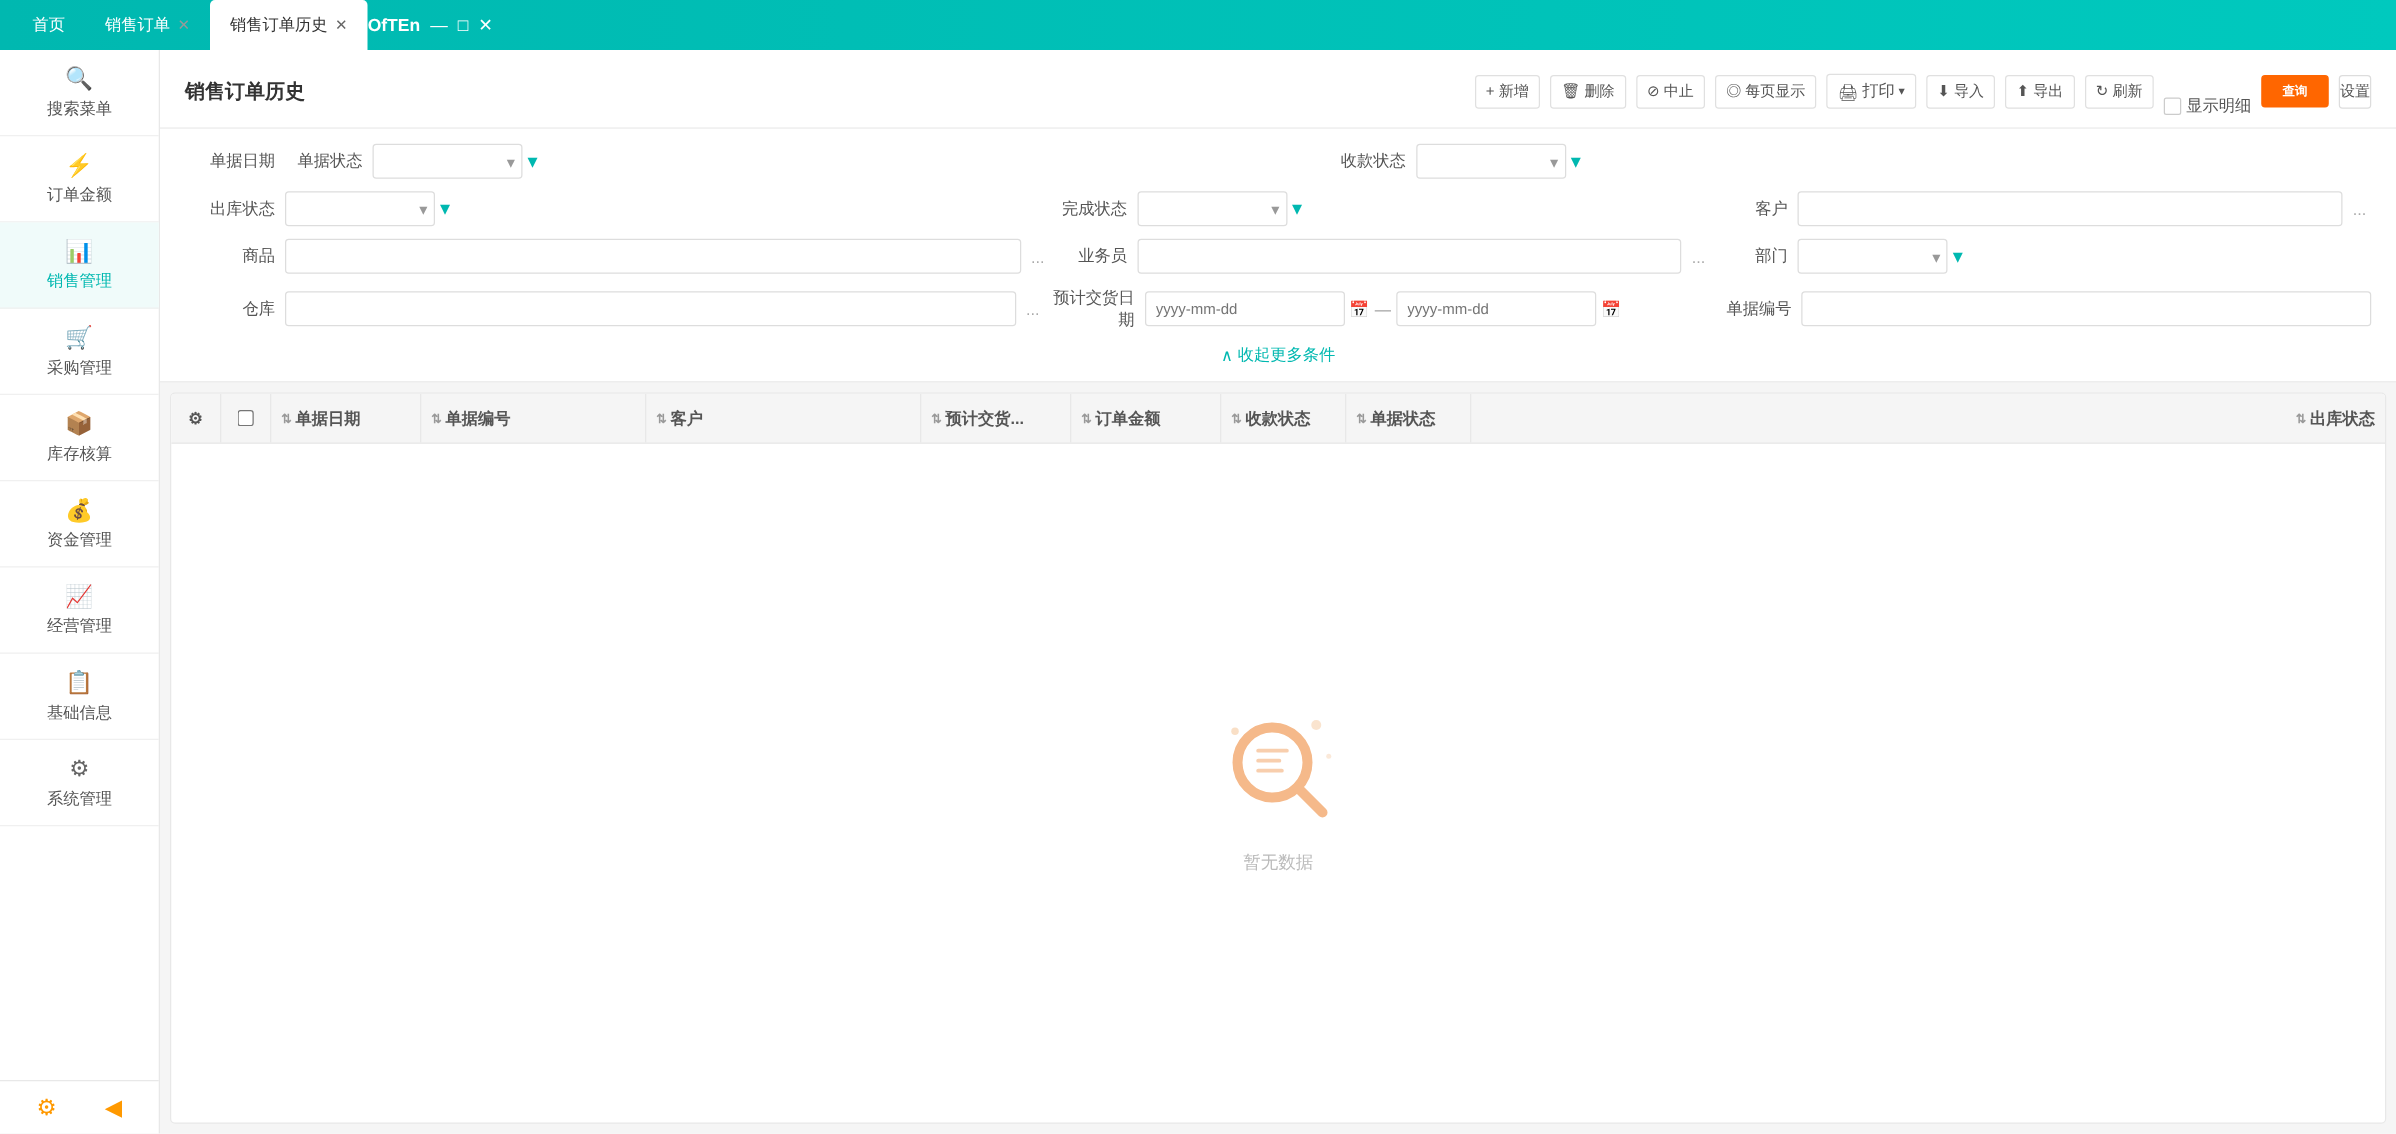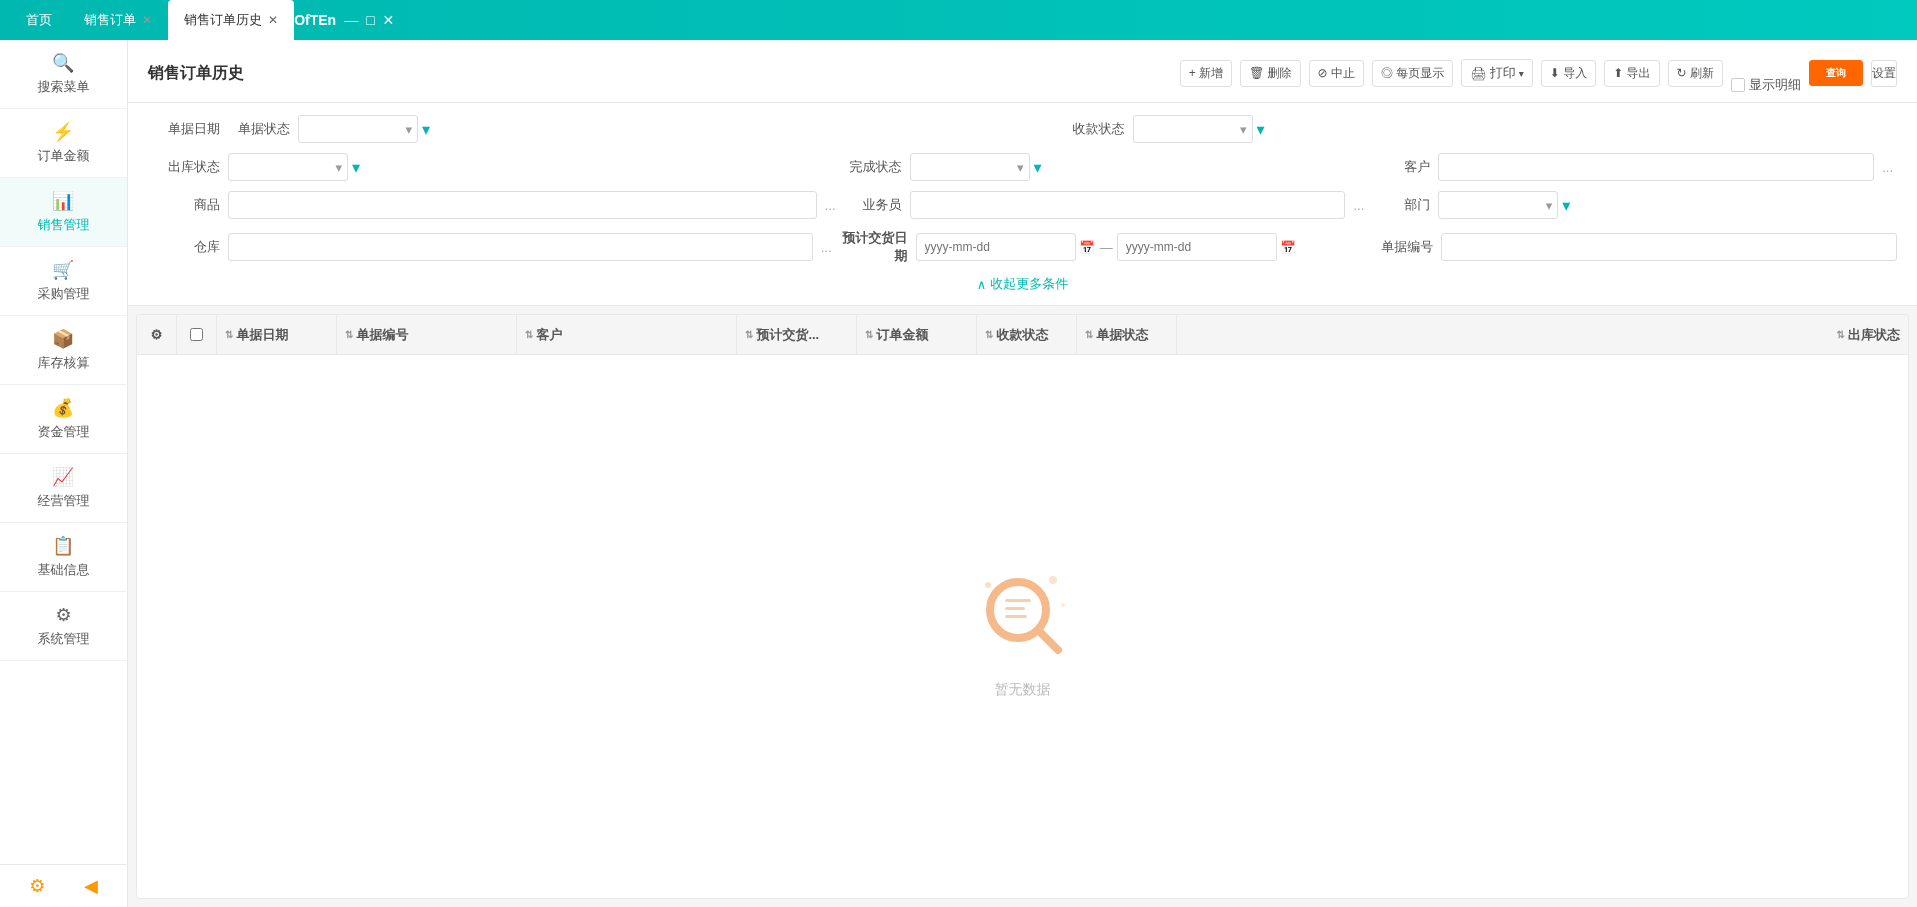--- a/index.html
+++ b/index.html
@@ -523,21 +523,21 @@
           <span style="color:#00b8b0; font-size:16px;">▾</span>
         </div>
       </div>
 
       <div class="filter-row">
         <span class="filter-label">仓库</span>
         <div class="filter-control" style="flex:2;">
           <input type="text" class="input-box" style="flex: 1 1 0%;">
           <span class="dotdot-btn">...</span>
         </div>
-        <span class="filter-label" style="width:80px;font-weight:bold;">预计交货日期</span>
+        <span class="filter-label" style="width:80px;">预计交货日期</span>
         <div class="filter-control" style="flex:1.5; gap:4px;">
           <input type="text" class="input-box" style="width: 100px;" placeholder="yyyy-mm-dd">
           <span style="color:#00b8b0; cursor:pointer;">📅</span>
           <span style="color:#999;">—</span>
           <input type="text" class="input-box" style="width: 100px;" placeholder="yyyy-mm-dd">
           <span style="color:#00b8b0; cursor:pointer;">📅</span>
         </div>
         <span class="filter-label" style="width:70px;">单据编号</span>
         <div class="filter-control" style="flex:1.5;">
           <input type="text" class="input-box" style="flex: 1 1 0%;">

